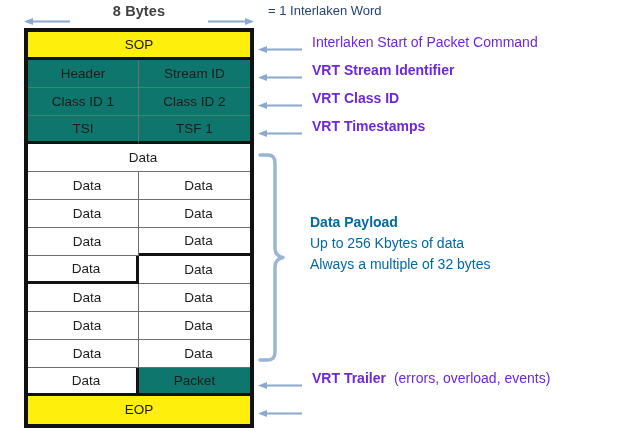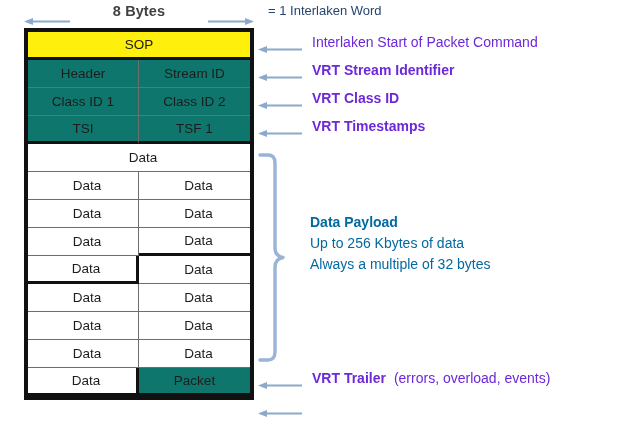--- a/index.html
+++ b/index.html
@@ -213,20 +213,23 @@
   <div class="prow">
     <div class="cell left fill-white">Data</div>
     <div class="cell fill-white">Data</div>
   </div>
 
   <div class="prow">
     <div class="cell left fill-white tb-bottom tb-right">Data</div>
     <div class="cell fill-green tb-bottom">Packet</div>
   </div>
 
+  <div class="prow">
+    <div class="cell full fill-yellow nb-bottom">EOP</div>
+  </div>
 </div>
 
 <div class="callout" style="top:28px;">
   <span class="arrow-in">
     <svg width="44" height="7" viewBox="0 0 44 7">
         <path d="M0 3.5 L9 0 L9 2.4 L44 2.4 L44 4.6 L9 4.6 L9 7 Z" fill="#8aa9cc"></path>
       </svg>
   </span>
   <span class="callout-text">Interlaken Start of Packet Command</span>
 </div>

